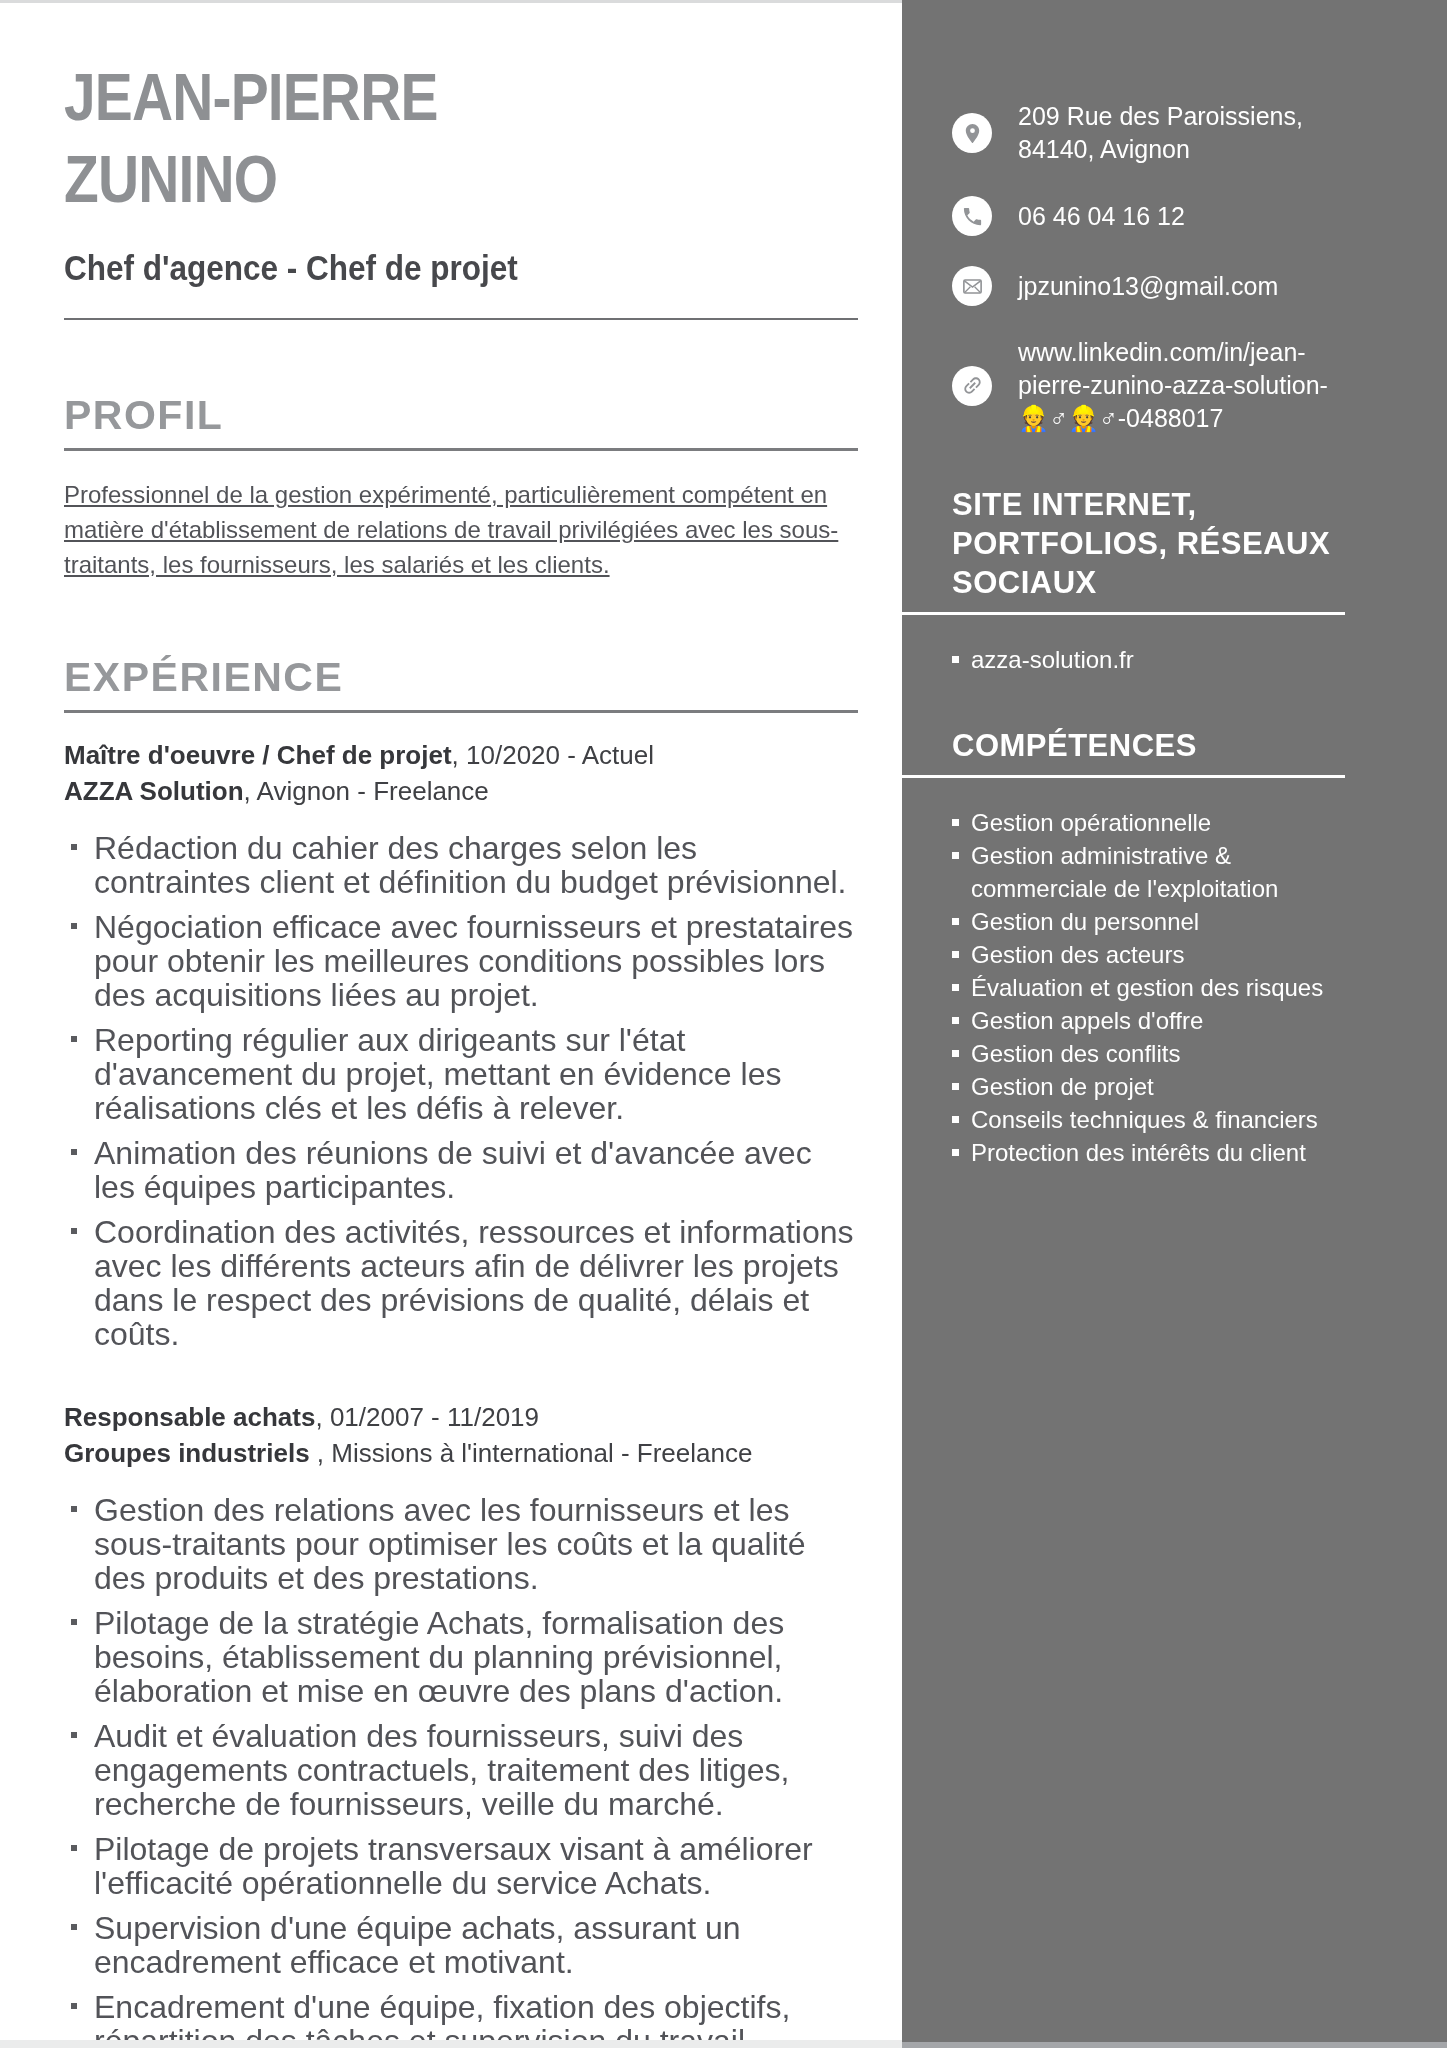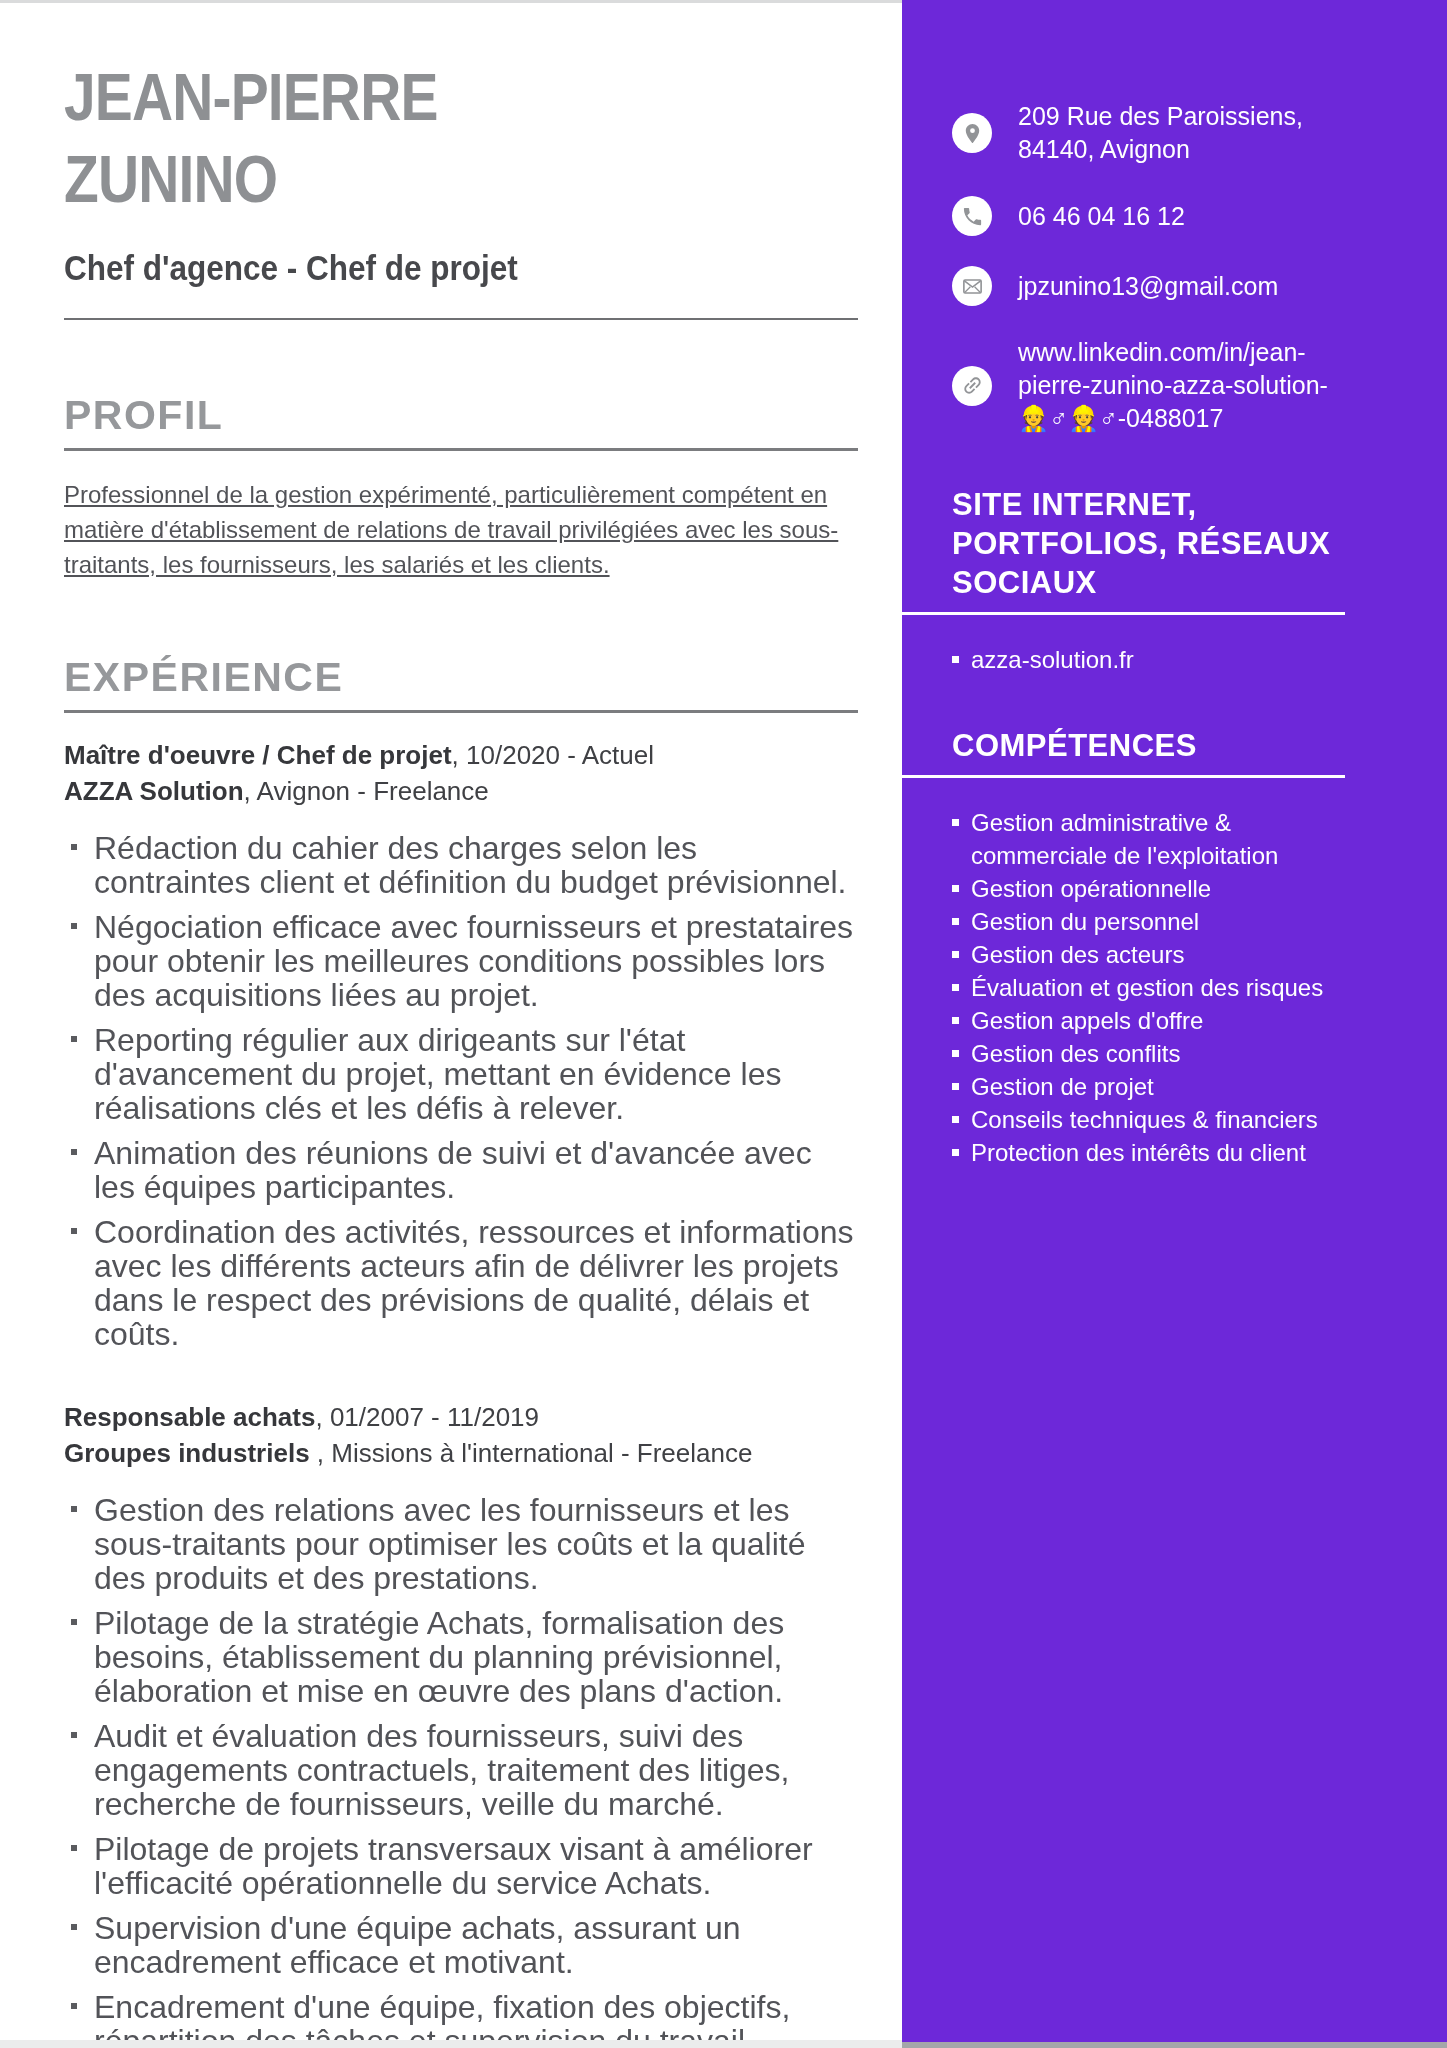--- a/index.html
+++ b/index.html
@@ -25,21 +25,21 @@
   .job-head { margin-top:24px; font-size:26px; line-height:36px; color:#3f4044; }
   .job + .job .job-head { margin-top:48px; }
   .job-head .b { font-weight:bold; color:#36373b; }
   ul.bullets { list-style:none; margin:22px 0 0; padding:0; font-size:32px; line-height:34px; color:#525358; }
   ul.bullets li { position:relative; padding-left:30px; margin-bottom:11px; }
   ul.bullets li::before { content:""; position:absolute; left:7px; top:13px; width:6px; height:6px; background:#5a5b5f; }
 
   
   .sidebar {
     position:absolute; left:902px; top:0; width:545px; height:2048px;
-    background:#6d28d9; box-sizing:border-box; padding:100px 90px 0 50px; color:#ffffff;
+    background:#737373; box-sizing:border-box; padding:100px 90px 0 50px; color:#ffffff;
   }
   .contact-row { display:flex; align-items:center; margin-bottom:30px; }
   .contact-icon { flex:0 0 40px; width:40px; height:40px; border-radius:50%;
                   background:#ffffff; color:#929497;
                   display:flex; align-items:center; justify-content:center; margin-right:26px; }
   .contact-icon svg { width:23px; height:23px; fill:currentColor; display:block; }
   .contact-text { font-size:25px; line-height:33px; color:#ffffff; }
   .contact-line { white-space:nowrap; }
   .sb-heading { margin:50px 0 0; font-size:31px; line-height:39px; font-weight:bold;
                 color:#ffffff; letter-spacing:.5px; }
@@ -152,22 +152,22 @@
       </div>
     <div id="sb-sections">
         <div class="sb-heading">SITE INTERNET, PORTFOLIOS, RÉSEAUX SOCIAUX</div>
         <div class="sb-rule"></div>
         <ul class="sb-list">
           <li>azza-solution.fr</li>
         </ul>
         <div class="sb-heading">COMPÉTENCES</div>
         <div class="sb-rule"></div>
         <ul class="sb-list">
+          <li>Gestion opérationnelle</li>
           <li>Gestion administrative &amp; commerciale de l'exploitation</li>
-          <li>Gestion opérationnelle</li>
           <li>Gestion du personnel</li>
           <li>Gestion des acteurs</li>
           <li>Évaluation et gestion des risques</li>
           <li>Gestion appels d'offre</li>
           <li>Gestion des conflits</li>
           <li>Gestion de projet</li>
           <li>Conseils techniques &amp; financiers</li>
           <li>Protection des intérêts du client</li>
         </ul>
       </div>

